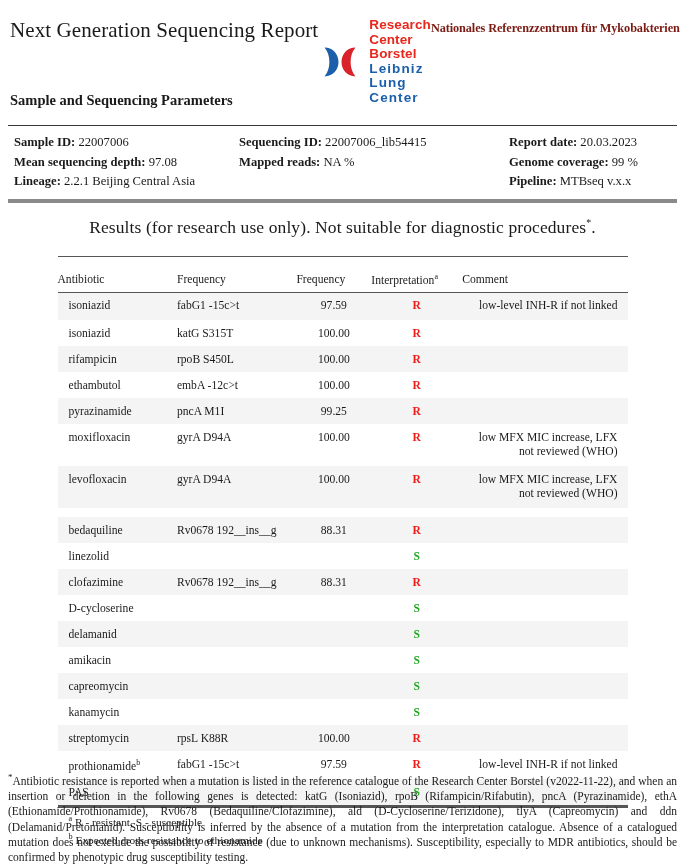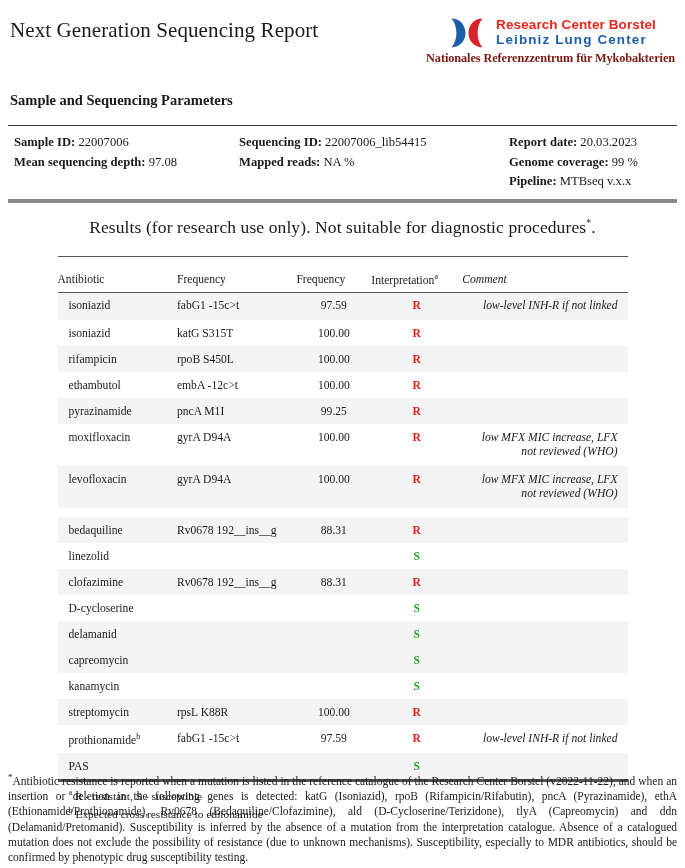--- a/index.html
+++ b/index.html
@@ -31,22 +31,22 @@
     height: 70px;
     box-sizing: border-box;
   }
   .doc-title {
     font-size: 21px;
     letter-spacing: 0.1px;
     white-space: nowrap;
   }
   .logo-block {
     display: flex;
-    flex-direction: column;
-    align-items: center;
+    flex-direction: row;
+    align-items: flex-start;
     padding-right: 2px;
   }
   .logo-row {
     display: flex;
     align-items: center;
     gap: 7px;
   }
   .logo-mark {
     width: 44px;
     height: 30px;
@@ -141,21 +141,21 @@
   }
   thead th sup { font-size: 8px; }
   td {
     padding: 6.5px 0 6.5px 0;
     vertical-align: top;
   }
   .c-anti   { width: 110px; padding-left: 11px; }
   .c-mut    { width: 122px; }
   .c-freq   { width: 76px; text-align: center; }
   .c-interp { width: 92px; text-align: center; }
-  .c-comm   { width: 160px; text-align: right; padding-right: 10px; font-style: italic; }
+  .c-comm   { width: 160px; text-align: right; padding-right: 10px; }
   thead .c-freq, thead .c-interp { text-align: left; }
   thead .c-comm { text-align: left; padding-left: 28px; }
 
   tr.shade td { background: #f4f4f4; }
   tr.plain td { background: #ffffff; }
   tr.spacer td {
     background: #ffffff;
     padding: 0;
     height: 9px;
     font-size: 0;
@@ -223,20 +223,24 @@
 
   <div class="params">
     <div class="params-col col-a">
       <div class="p-line">
         <span class="p-label">Sample ID:</span>
         <span class="p-value">22007006</span>
       </div>
       <div class="p-line">
         <span class="p-label">Mean sequencing depth:</span>
         <span class="p-value">97.08</span>
+      </div>
+      <div class="p-line">
+        <span class="p-label">Lineage:</span>
+        <span class="p-value">2.2.1 Beijing Central Asia</span>
       </div>
     </div>
 
     <div class="params-col col-b">
       <div class="p-line">
         <span class="p-label">Sequencing ID:</span>
         <span class="p-value">22007006_lib54415</span>
       </div>
       <div class="p-line">
         <span class="p-label">Mapped reads:</span>
@@ -364,20 +368,27 @@
             <td class="c-interp"><span class="res-S" style="color: rgb(32, 165, 32);">S</span></td>
             <td class="c-comm"></td>
           </tr>
           <tr class="shade">
             <td class="c-anti"><span>delamanid</span></td>
             <td class="c-mut"></td>
             <td class="c-freq"></td>
             <td class="c-interp"><span class="res-S" style="color: rgb(32, 165, 32);">S</span></td>
             <td class="c-comm"></td>
           </tr>
+          <tr class="plain">
+            <td class="c-anti"><span>amikacin</span></td>
+            <td class="c-mut"></td>
+            <td class="c-freq"></td>
+            <td class="c-interp"><span class="res-S" style="color: rgb(32, 165, 32);">S</span></td>
+            <td class="c-comm"></td>
+          </tr>
           <tr class="shade">
             <td class="c-anti"><span>capreomycin</span></td>
             <td class="c-mut"></td>
             <td class="c-freq"></td>
             <td class="c-interp"><span class="res-S" style="color: rgb(32, 165, 32);">S</span></td>
             <td class="c-comm"></td>
           </tr>
           <tr class="plain">
             <td class="c-anti"><span>kanamycin</span></td>
             <td class="c-mut"></td>

